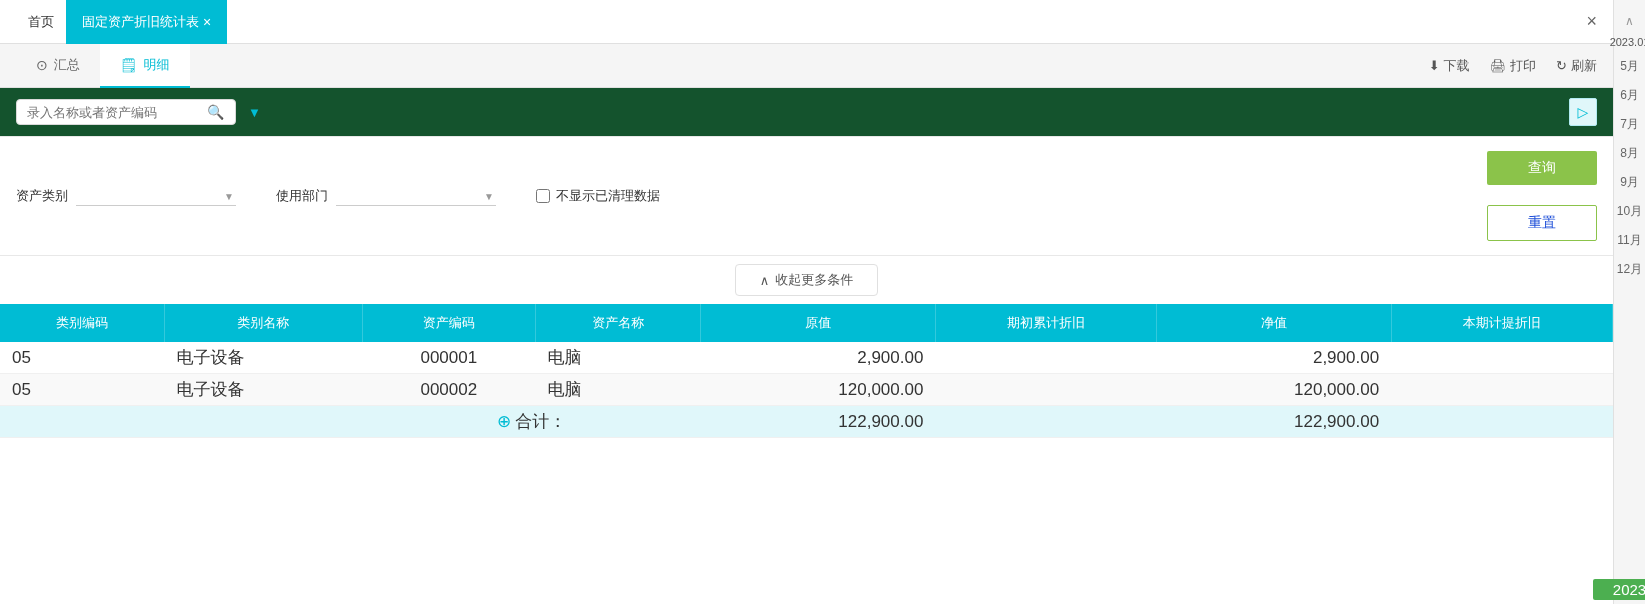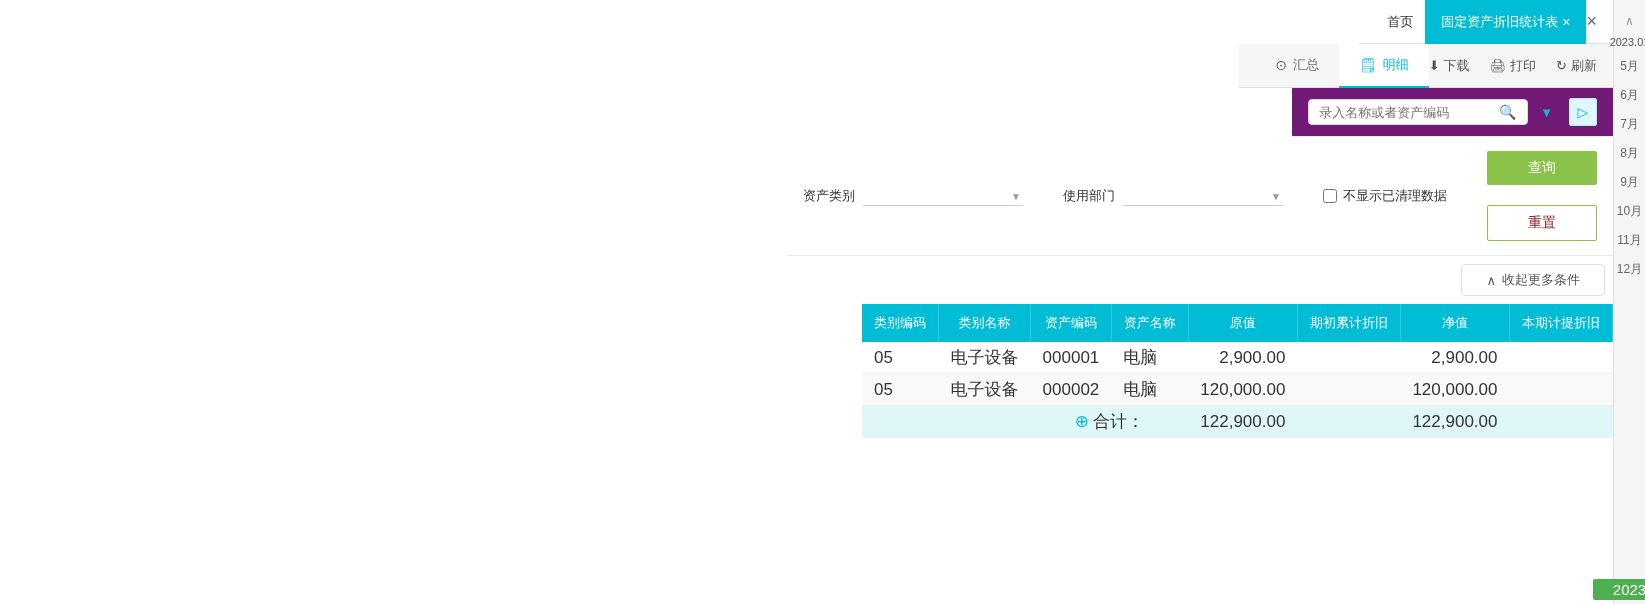--- a/index.html
+++ b/index.html
@@ -1,58 +1,58 @@
 <!DOCTYPE html>
 <html><head>
   <meta charset="utf-8">
   <style>
     * { box-sizing: border-box; margin: 0; padding: 0; }
     body { font-family: 'Microsoft YaHei', Arial, sans-serif; font-size: 13px; background: #f5f5f5; width: 1645px; height: 604px; overflow: hidden; display: flex; }
 
     
-    .main-content { flex: 1; display: flex; flex-direction: column; background: #fff; align-items: flex-end; }
+    .main-content { flex: 1; display: flex; flex-direction: column; background: #fff; }
 
     
     .top-nav { display: flex; align-items: center; background: #fff; border-bottom: 1px solid #e0e0e0; height: 44px; padding: 0 16px; }
     .nav-home { color: #333; font-size: 13px; cursor: pointer; padding: 0 12px; }
     .nav-tab { background: #00bcd4; color: #fff; padding: 0 16px; height: 44px; display: flex; align-items: center; gap: 0; font-size: 13px; cursor: pointer; border-radius: 0; }
     .nav-tab .close-btn { color: #fff; font-size: 14px; cursor: pointer; margin-left: 4px; }
     .nav-spacer { flex: 1; }
     .nav-close { font-size: 18px; color: #666; cursor: pointer; }
 
     
     .tab-bar { display: flex; align-items: center; background: #f5f5f5; border-bottom: 1px solid #e0e0e0; height: 44px; padding: 0 16px; gap: 0; }
     .tab-item { display: flex; align-items: center; gap: 6px; padding: 0 20px; height: 44px; cursor: pointer; font-size: 13px; color: #666; border-bottom: 2px solid transparent; }
     .tab-item.active { color: #00bcd4; border-bottom: 2px solid #00bcd4; background: #fff; }
     .tab-icon { font-size: 14px; }
     .toolbar-right { margin-left: auto; display: flex; align-items: center; gap: 20px; color: #555; font-size: 13px; }
     .toolbar-btn { display: flex; align-items: center; gap: 4px; cursor: pointer; color: #555; }
 
     
-    .search-bar { display: flex; align-items: center; padding: 10px 16px; background: #701a75; border-bottom: 1px solid #e8e8e8; gap: 12px; }
+    .search-bar { display: flex; align-items: center; padding: 10px 16px; background: #14532d; border-bottom: 1px solid #e8e8e8; gap: 12px; }
     .search-input-wrap { display: flex; align-items: center; border: 1px solid #d9d9d9; border-radius: 4px; padding: 4px 10px; width: 220px; background: #fff; }
     .search-input { border: none; outline: none; font-size: 13px; width: 180px; color: #999; }
     .search-icon-btn { color: #999; cursor: pointer; font-size: 14px; }
     .more-filter { display: flex; align-items: center; gap: 4px; color: #00bcd4; cursor: pointer; font-size: 13px; }
     .filter-icon { color: #00bcd4; }
     .search-right-arrow { margin-left: auto; width: 28px; height: 28px; background: #e0f7fa; border: 1px solid #b2ebf2; display: flex; align-items: center; justify-content: center; cursor: pointer; color: #00bcd4; font-size: 14px; border-radius: 2px; }
 
     
     .filter-panel { background: #fff; padding: 14px 16px; border-bottom: 1px solid #e8e8e8; }
     .filter-row { display: flex; align-items: center; gap: 40px; }
     .filter-item { display: flex; align-items: center; gap: 8px; }
     .filter-label { color: #333; font-size: 13px; }
     .filter-select { border: none; border-bottom: 1px solid #ccc; outline: none; font-size: 13px; width: 160px; background: transparent; color: #333; padding: 2px 0; cursor: pointer; appearance: none; }
     .filter-select-wrap { position: relative; display: inline-flex; align-items: center; }
     .filter-select-wrap .arrow { position: absolute; right: 2px; color: #999; font-size: 10px; pointer-events: none; }
     .checkbox-item { display: flex; align-items: center; gap: 6px; font-size: 13px; color: #333; }
     .checkbox-item input { width: 14px; height: 14px; }
     .filter-buttons { margin-left: auto; display: flex; flex-direction: column; gap: 20px; }
     .btn-query { background: #8bc34a; color: #fff; border: none; padding: 8px 40px; font-size: 14px; cursor: pointer; border-radius: 2px; }
-    .btn-reset { background: #fff; color: #7f1d1d; border: 1px solid #8bc34a; padding: 8px 40px; font-size: 14px; cursor: pointer; border-radius: 2px; }
+    .btn-reset { background: #fff; color: #1d4ed8; border: 1px solid #8bc34a; padding: 8px 40px; font-size: 14px; cursor: pointer; border-radius: 2px; }
 
     
     .collapse-bar { text-align: center; padding: 8px; background: #fff; }
     .collapse-btn { display: inline-flex; align-items: center; gap: 6px; background: #fff; border: 1px solid #e0e0e0; padding: 6px 24px; border-radius: 4px; font-size: 13px; color: #555; cursor: pointer; }
 
     
     .table-wrap { flex: 1; overflow: auto; }
     table { width: 100%; border-collapse: collapse; }
     thead tr { background: #00bcd4; color: #fff; }
     thead th { padding: 10px 12px; font-size: 13px; font-weight: normal; text-align: center; border-right: 1px solid rgba(255,255,255,0.2); }

